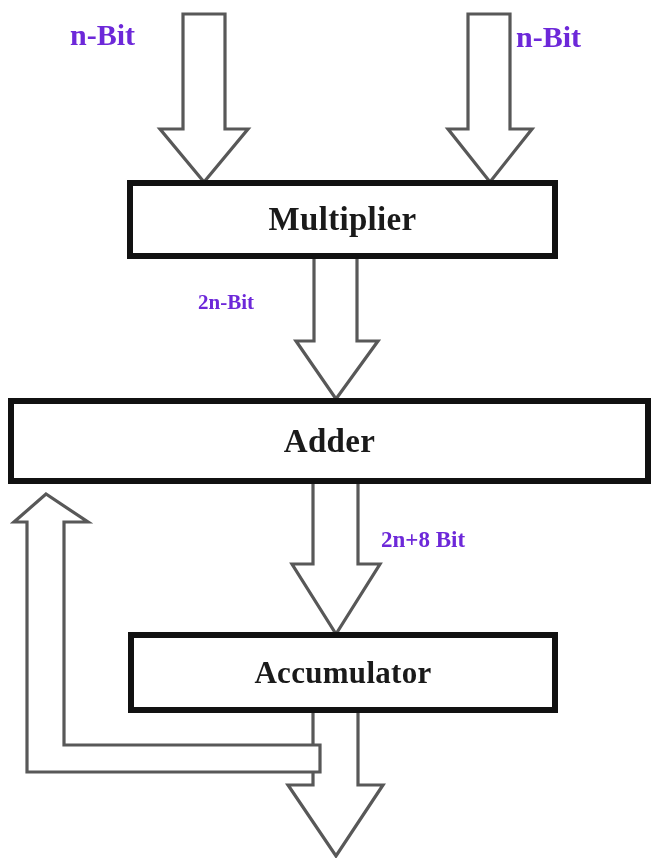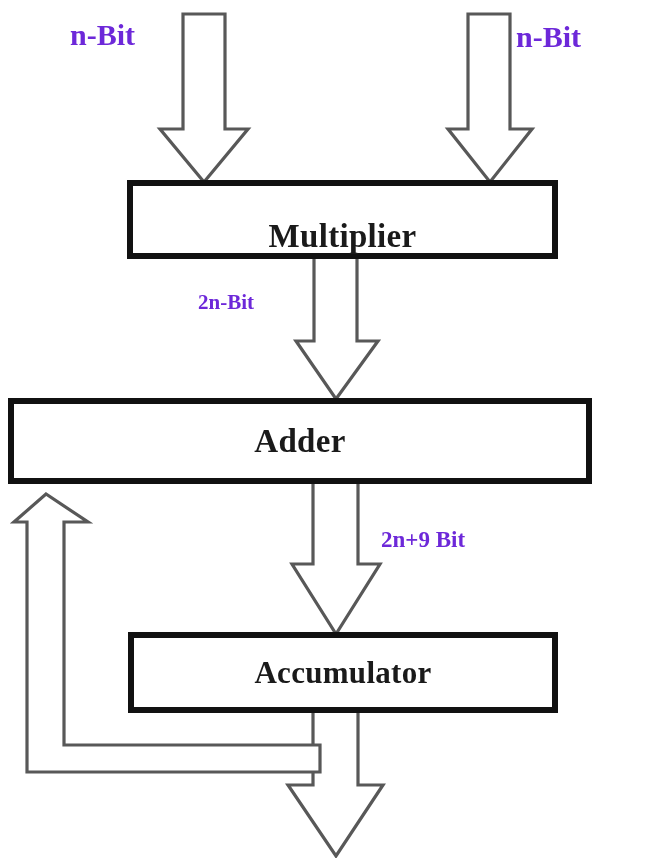--- a/index.html
+++ b/index.html
@@ -39,26 +39,25 @@
     color: #1a1a1a;
     letter-spacing: 0.3px;
     line-height: 1;
     white-space: nowrap;
   }
   #block-multiplier {
     left: 127px;
     top: 180px;
     width: 431px;
     height: 79px;
-    align-items: flex-end;
   }
   #block-adder {
     left: 8px;
     top: 398px;
-    width: 584px;
+    width: 643px;
     height: 86px;
   }
   #block-accumulator {
     left: 128px;
     top: 632px;
     width: 430px;
     height: 81px;
   }
   #block-accumulator .block-label { font-size: 31px; }
   .edge-label {
@@ -122,15 +121,15 @@
   <div class="block" id="block-accumulator">
     <span class="block-label">Accumulator</span>
   </div>
 
   <div class="edge-label" id="label-n-bit-left">n-Bit</div>
 
   <div class="edge-label" id="label-n-bit-right">n-Bit</div>
 
   <div class="edge-label" id="label-2n-bit">2n-Bit</div>
 
-  <div class="edge-label" id="label-2n1-bit">2n+9 Bit</div>
+  <div class="edge-label" id="label-2n1-bit">2n+8 Bit</div>
 
 </div>
 
 </body></html>

